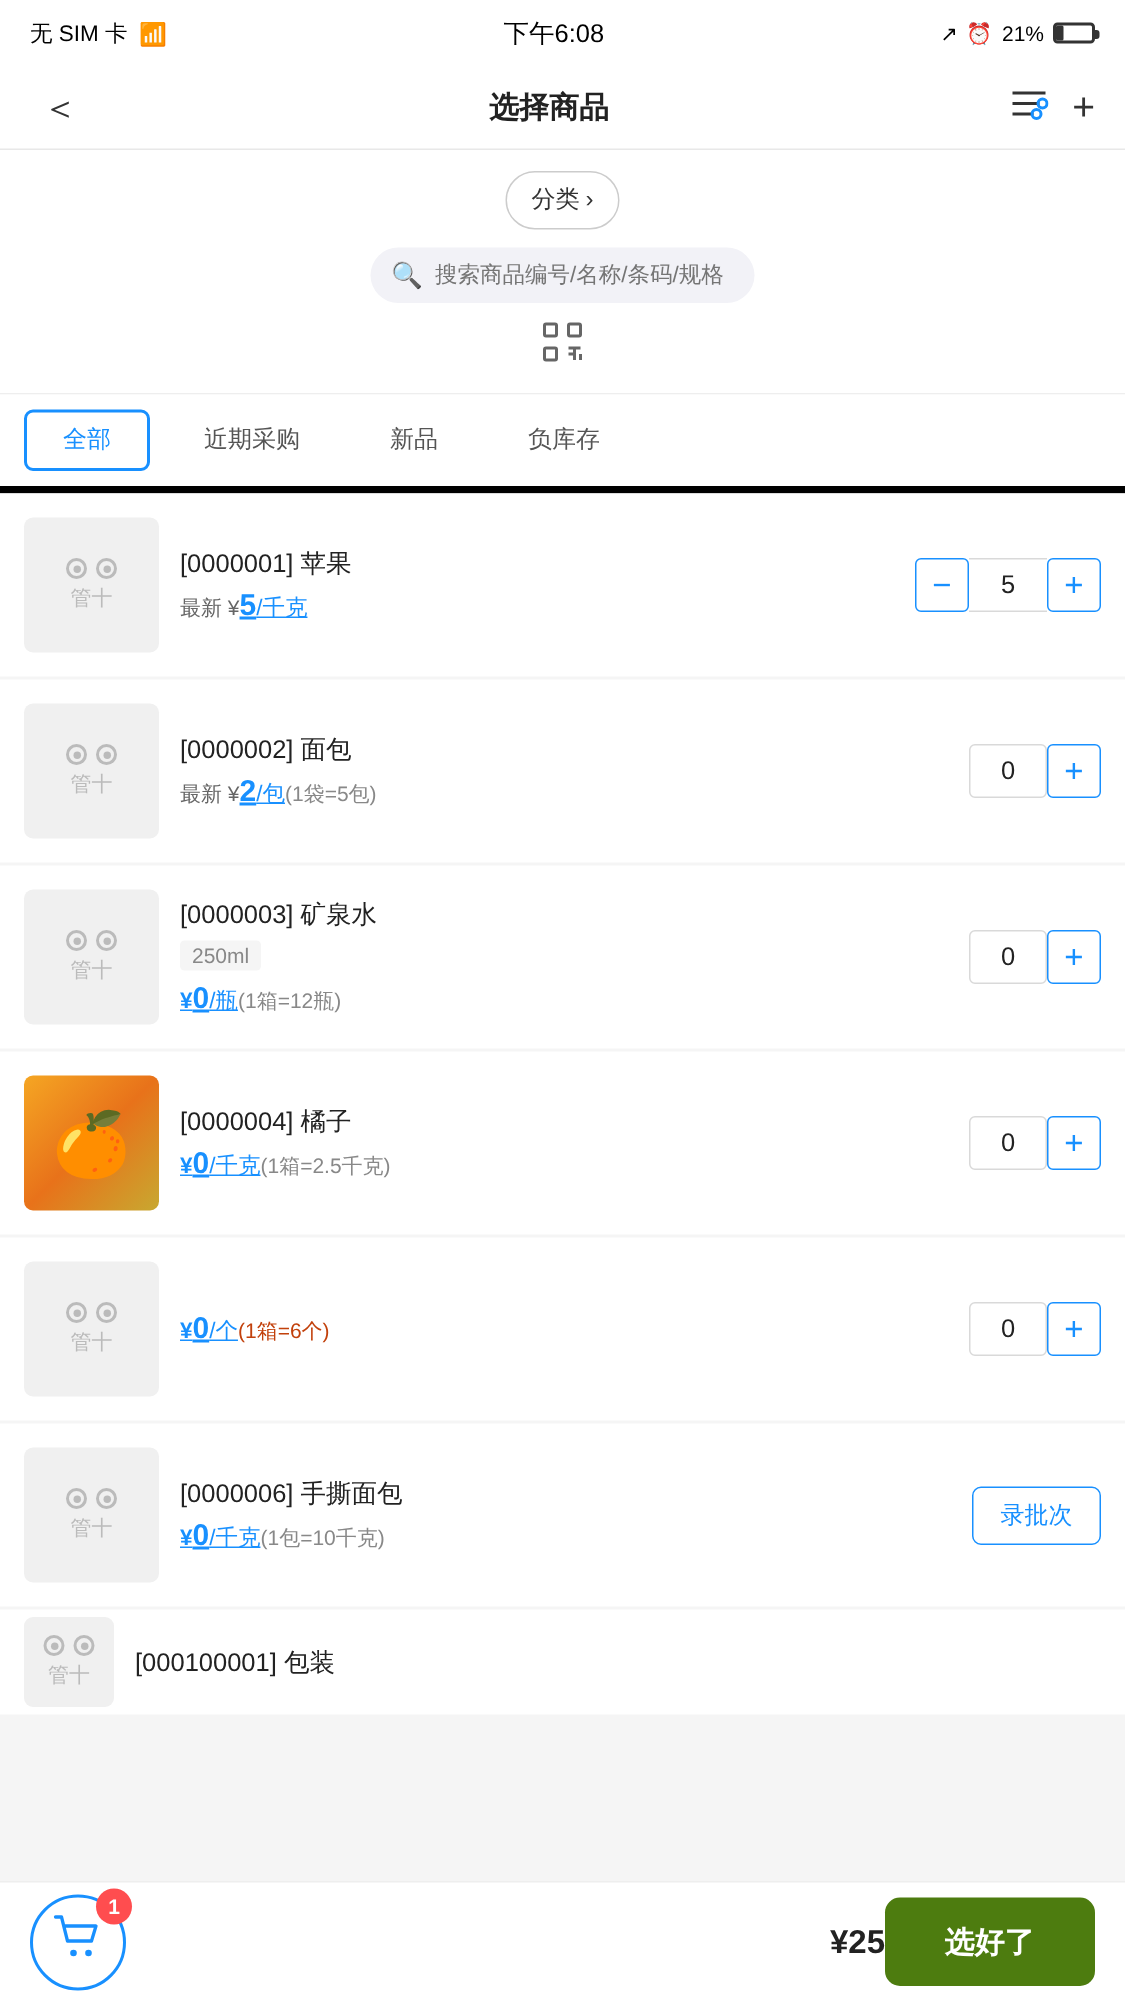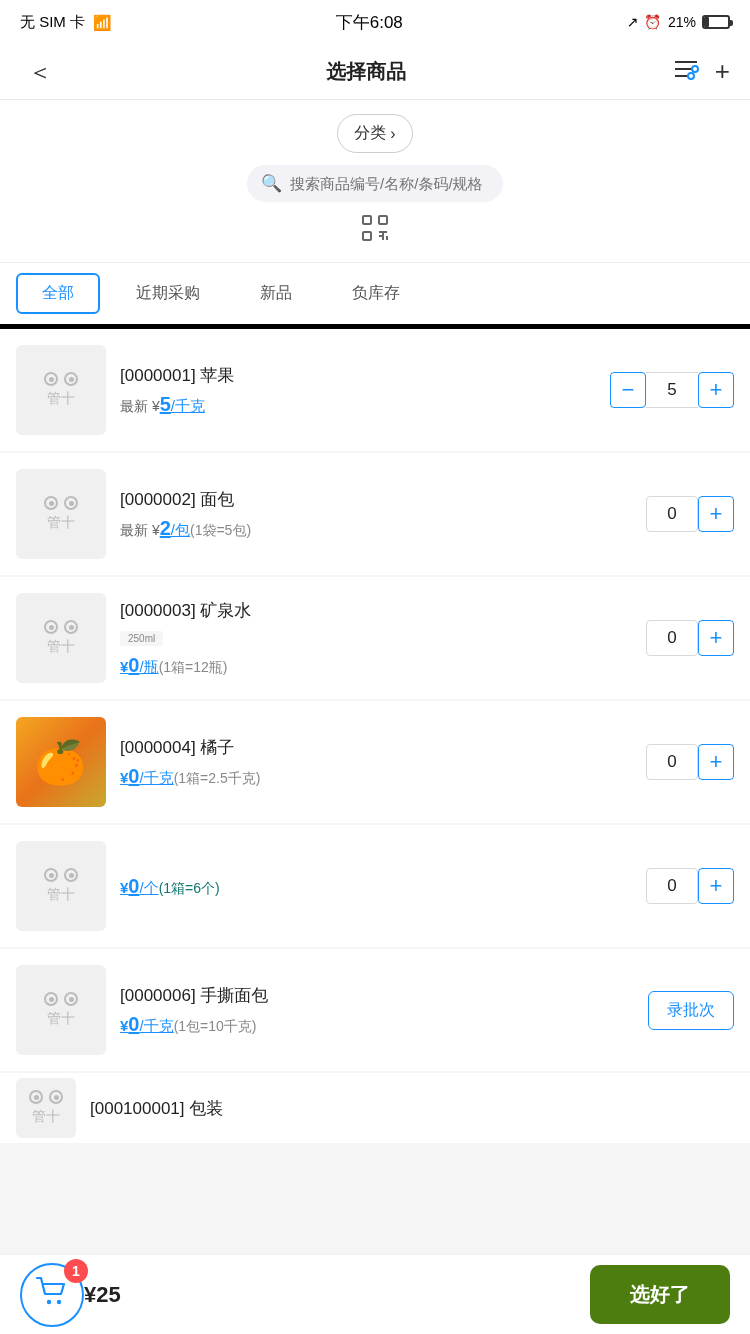--- a/index.html
+++ b/index.html
@@ -161,21 +161,21 @@
     .owl-eye {
       width: 14px; height: 14px;
       border: 2px solid #bbb;
       border-radius: 50%;
       display: flex; align-items: center; justify-content: center;
     }
     .owl-pupil { width: 5px; height: 5px; background: #bbb; border-radius: 50%; }
     .owl-text { font-size: 14px; color: #bbb; font-weight: 500; text-align: center; }
     .product-info { flex: 1; min-width: 0; }
     .product-name { font-size: 17px; color: #222; margin-bottom: 6px; font-weight: 500; }
-    .product-spec { font-size: 10px; color: #888; background: #f5f5f5; display: inline-block; padding: 2px 8px; border-radius: 3px; margin-bottom: 8px; }
+    .product-spec { font-size: 14px; color: #888; background: #f5f5f5; display: inline-block; padding: 2px 8px; border-radius: 3px; margin-bottom: 8px; }
     .product-price { font-size: 15px; color: #666; }
     .price-new { color: #666; font-size: 14px; }
     .price-highlight { color: #1890ff; font-size: 20px; font-weight: 700; text-decoration: underline; }
     .price-highlight-sm { color: #1890ff; font-size: 15px; font-weight: 700; text-decoration: underline; }
 
     
     .qty-control {
       display: flex;
       align-items: center;
       gap: 0;
@@ -270,20 +270,21 @@
       display: flex;
       align-items: center;
       justify-content: center;
     }
     .cart-icon-svg { font-size: 28px; color: #1890ff; }
     .total-price {
       flex: 1;
       font-size: 22px;
       font-weight: 700;
       color: #222;
+      text-align: right;
     }
     .confirm-btn {
       background: #4d7c0f;
       color: #fff;
       border: none;
       border-radius: 10px;
       font-size: 20px;
       font-weight: 600;
       padding: 16px 40px;
       cursor: pointer;
@@ -473,21 +474,21 @@
             </div>
           <div class="owl-eye">
               <div class="owl-pupil"></div>
             </div>
         </div>
         <div class="owl-text">管十</div>
       </div>
     </div>
     <div class="product-info">
       <div class="product-price">
-        <span class="price-highlight-sm">¥</span><span class="price-highlight">0</span><span style="color:#1890ff;text-decoration:underline;">/个</span><span style="color:#0f766e;font-size:14px;">(1箱=6个)</span>
+        <span class="price-highlight-sm">¥</span><span class="price-highlight">0</span><span style="color:#1890ff;text-decoration:underline;">/个</span><span style="color:#c2410c;font-size:14px;">(1箱=6个)</span>
       </div>
     </div>
     <div class="qty-control">
       <input class="qty-input" type="text" value="0" style="border: 1.5px solid rgb(217, 217, 217); border-radius: 4px;">
       <button class="qty-btn">+</button>
     </div>
   </div>
 
   <div class="product-item">
     <div class="product-img">

